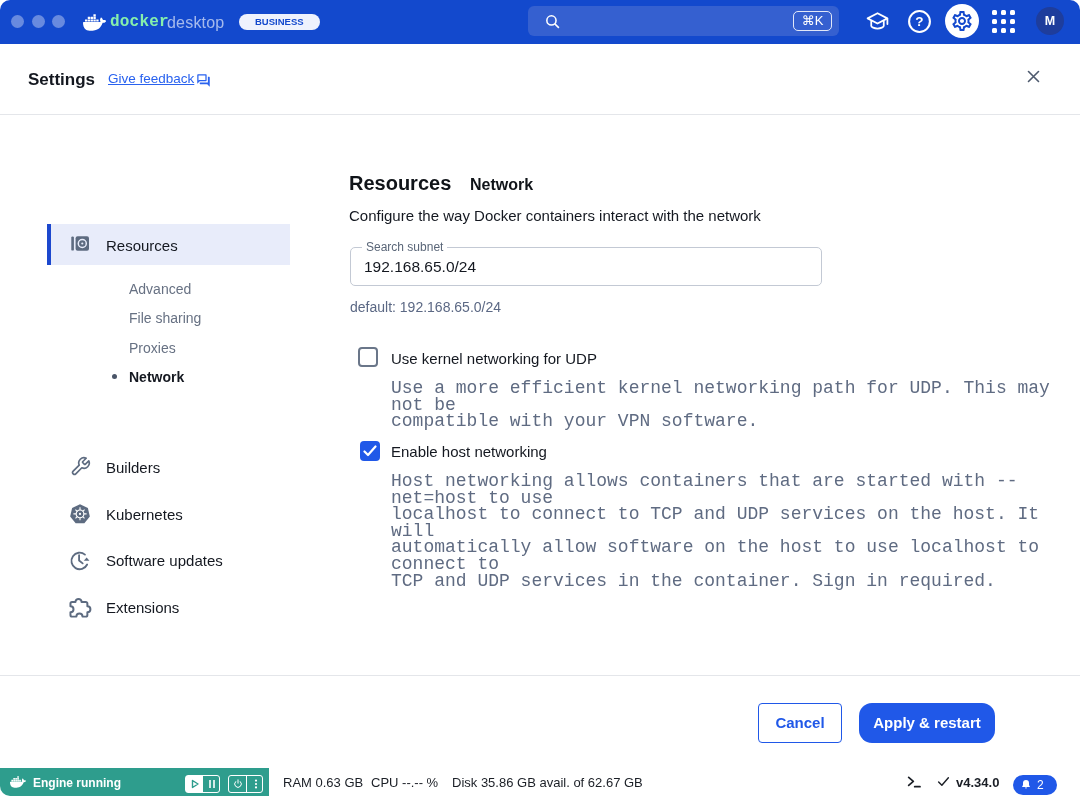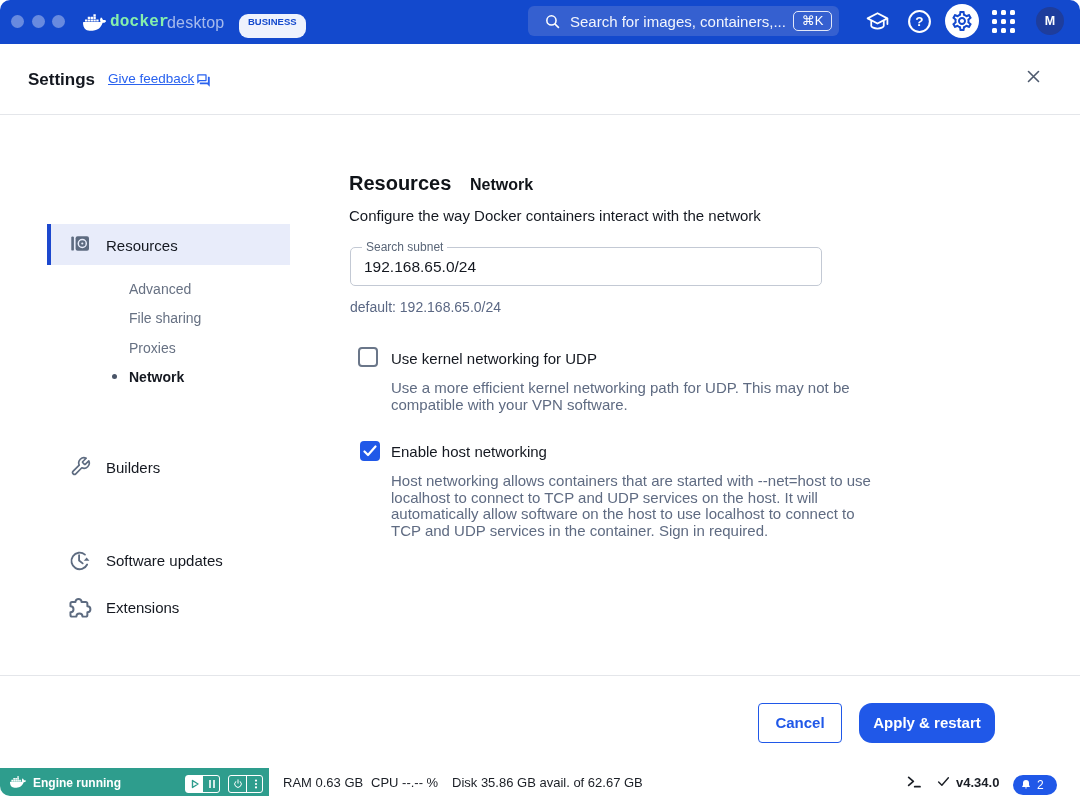--- a/index.html
+++ b/index.html
@@ -5,21 +5,21 @@
   * { margin:0; padding:0; box-sizing:border-box; }
   html,body { width:1080px; height:796px; background:#fff; font-family:"Liberation Sans", sans-serif; overflow:hidden; }
   .abs { position:absolute; }
   .window { position:absolute; left:0; top:0; width:1080px; height:796px; border-radius:10px; overflow:hidden; background:#fff; will-change:transform; }
 
   
   .topbar { position:absolute; left:0; top:0; width:1080px; height:44px; background:#1349cd; }
   .tl { position:absolute; top:15px; width:13px; height:13px; border-radius:50%; background:rgba(255,255,255,0.36); }
   .logo-docker { position:absolute; left:110px; top:13px; font-size:16px; font-weight:bold; color:#86efac; letter-spacing:0.2px;font-family:Liberation Mono, monospace; }
   .logo-desktop { position:absolute; left:167px; top:13.5px; font-size:16px; font-weight:normal; color:rgba(255,255,255,0.62); letter-spacing:0.2px; }
-  .badge-business { position:absolute; left:239px; top:14px; height:24px; line-height:16px; padding:0 9px; border-radius:9px; background:#eef2fd; color:#1349cd; font-size:9.5px; font-weight:bold; letter-spacing:0; }
+  .badge-business { position:absolute; left:239px; top:14px; height:16px; line-height:16px; padding:0 16px; border-radius:9px; background:#eef2fd; color:#1349cd; font-size:9.5px; font-weight:bold; letter-spacing:0; }
   .searchbar { position:absolute; left:528px; top:6px; width:311px; height:30px; border-radius:6px; background:#3560d0; }
   .search-ph { position:absolute; left:42px; top:7px; font-size:15px; color:#f2f5fd; }
   .kbd { position:absolute; left:265px; top:5px; width:39px; height:20px; border:1.5px solid rgba(255,255,255,0.85); border-radius:5px; color:#fff; font-size:13px; text-align:center; line-height:17px; }
   .avatar { position:absolute; left:1036px; top:7px; width:28px; height:28px; border-radius:50%; background:#1e3d9c; color:#fff; font-size:12.5px; font-weight:bold; text-align:center; line-height:28px; }
   .gearwrap { position:absolute; left:945px; top:4px; width:34px; height:34px; border-radius:50%; background:#fff; }
   .dotgrid { position:absolute; left:992px; top:10px; width:22px; height:22px; }
   .dotgrid span { position:absolute; width:4.5px; height:4.5px; border-radius:35%; background:#fff; }
 
   
   .settingsrow { position:absolute; left:0; top:44px; width:1080px; height:71px; background:#fff; border-bottom:1px solid #e4e6ea; }
@@ -40,21 +40,21 @@
   .desc1 { position:absolute; left:349px; top:207px; font-size:15px; color:#141820; }
   .field { position:absolute; left:350px; top:247px; width:472px; height:39px; border:1px solid #c3c9d4; border-radius:5px; }
   .field-label { position:absolute; left:362px; top:240px; background:#fff; padding:0 4px; font-size:12px; color:#5a6678; }
   .field-value { position:absolute; left:364px; top:258px; font-size:15.5px; color:#141820; }
   .default-txt { position:absolute; left:350px; top:299px; font-size:14px; color:#5b6884; }
 
   .cb { position:absolute; width:20px; height:20px; border-radius:4px; }
   .cb-off { border:2px solid #6a7689; }
   .cb-on { background:#2058e8; }
   .cb-label { position:absolute; font-size:15px; color:#141820; }
-  .cb-desc { position:absolute; font-size:15px; line-height:16.6px; color:#5f6b82; }
+  .cb-desc { position:absolute; font-size:18px; line-height:16.6px; color:#5f6b82;font-family:Liberation Mono, monospace; }
 
   
   .footer-line { position:absolute; left:0; top:675px; width:1080px; height:1px; background:#e4e6ea; }
   .btn-cancel { position:absolute; left:758px; top:703px; width:84px; height:40px; border:1.5px solid #2058e8; border-radius:4px; color:#2058e8; font-size:15px; font-weight:bold; text-align:center; line-height:37px; background:#fff; }
   .btn-apply { position:absolute; left:859px; top:703px; width:136px; height:40px; border-radius:13px; background:#2058e8; color:#fff; font-size:15px; font-weight:bold; text-align:center; line-height:40px; }
 
   
   .statusbar { position:absolute; left:0; top:768px; width:1080px; height:28px; background:#fff; }
   .status-green { position:absolute; left:0; top:0; width:269px; height:28px; background:#2e9d8d; }
   .engine-txt { position:absolute; left:33px; top:8px; font-size:12px; font-weight:bold; color:#fff; }
@@ -74,21 +74,20 @@
     </svg>
     <div class="logo-docker">docker</div>
     <div class="logo-desktop">desktop</div>
     <div class="badge-business">BUSINESS</div>
 
     <div class="searchbar">
       <svg class="abs" style="left:16px;top:7px;" width="17" height="17" viewBox="0 0 24 24" fill="none" stroke="#fff" stroke-width="2.2">
         <circle cx="10.5" cy="10.5" r="6.5"></circle>
           <path d="M15.3 15.3 21 21"></path>
       </svg>
-      <div class="search-ph">Search for images, containers,...</div>
       <div class="kbd">⌘K</div>
     </div>
 
     <svg class="abs" style="left:865px;top:9px;" width="25" height="25" viewBox="0 0 24 24" fill="none" stroke="#fff" stroke-width="1.7" stroke-linejoin="round">
       <path d="M12 4 2.5 9 12 14l9.5-5L12 4Z"></path>
       <path d="M6 11.2v5.1c0 1 2.7 2.5 6 2.5s6-1.5 6-2.5v-5.1"></path>
       <path d="M21.5 9.6v4.9" stroke-linecap="round"></path>
     </svg>
 
     <svg class="abs" style="left:907px;top:9px;" width="25" height="25" viewBox="0 0 24 24" fill="none">
@@ -141,20 +140,31 @@
   <div class="sub-item" style="top:340px;">Proxies</div>
   <div class="bullet" style="top:374px;left:112px;"></div>
   <div class="sub-item" style="top:369px;color:#141820;font-weight:bold;">Network</div>
 
   <div class="side-item" style="top:445px;">
     <svg class="abs" style="left:23px;top:11px;" width="21" height="21" viewBox="0 0 24 24" fill="none" stroke="#5d6b80" stroke-width="1.9" stroke-linecap="round" stroke-linejoin="round">
       <path d="M14.7 6.3a1 1 0 0 0 0 1.4l1.6 1.6a1 1 0 0 0 1.4 0l3.77-3.77a6 6 0 0 1-7.94 7.94l-6.91 6.91a2.12 2.12 0 0 1-3-3l6.91-6.91a6 6 0 0 1 7.94-7.94l-3.76 3.76z"></path>
     </svg>
     <div class="txt">Builders</div>
   </div>
+  <div class="side-item" style="top:492px;">
+    <svg class="abs" style="left:22px;top:11px;" width="22" height="22" viewBox="0 0 24 24">
+      <path d="M12 1.3 20.6 5.44 22.72 14.75 16.77 22.21 H7.23 L1.28 14.75 3.4 5.44 Z" fill="#5d6b80"></path>
+      <g stroke="#fff" stroke-width="1.2" fill="none">
+        <circle cx="12" cy="11.9" r="4.2"></circle>
+        <path d="M12 4.6v3.1M12 16v2.9M4.8 11.9h3M16.2 11.9h3M7 7.2l2.2 2.1M17 7.2l-2.2 2.1M7.1 16.7l2.1-2.1M16.9 16.7l-2.1-2.1"></path>
+      </g>
+      <circle cx="12" cy="11.9" r="1.2" fill="#fff"></circle>
+    </svg>
+    <div class="txt">Kubernetes</div>
+  </div>
   <div class="side-item" style="top:538px;">
     <svg class="abs" style="left:22px;top:11px;" width="22" height="22" viewBox="0 0 24 24" fill="none" stroke="#5d6b80" stroke-width="2">
       <path d="M17.4 6.1 A9 9 0 1 0 19.8 16.9" stroke-linecap="round"></path>
       <path d="M11 6.8 V12.6 L14.9 15.7" stroke-linecap="round" stroke-linejoin="round"></path>
       <path d="M16.1 12.9 l3.1-3.7 3.1 3.7z" fill="#5d6b80" stroke="none"></path>
     </svg>
     <div class="txt">Software updates</div>
   </div>
   <div class="side-item" style="top:585px;">
     <svg class="abs" style="left:22px;top:12px;" width="23" height="21" viewBox="3.4 2.8 17.4 15.2" fill="none" stroke="#5d6b80" stroke-width="1.5" stroke-linejoin="round">

